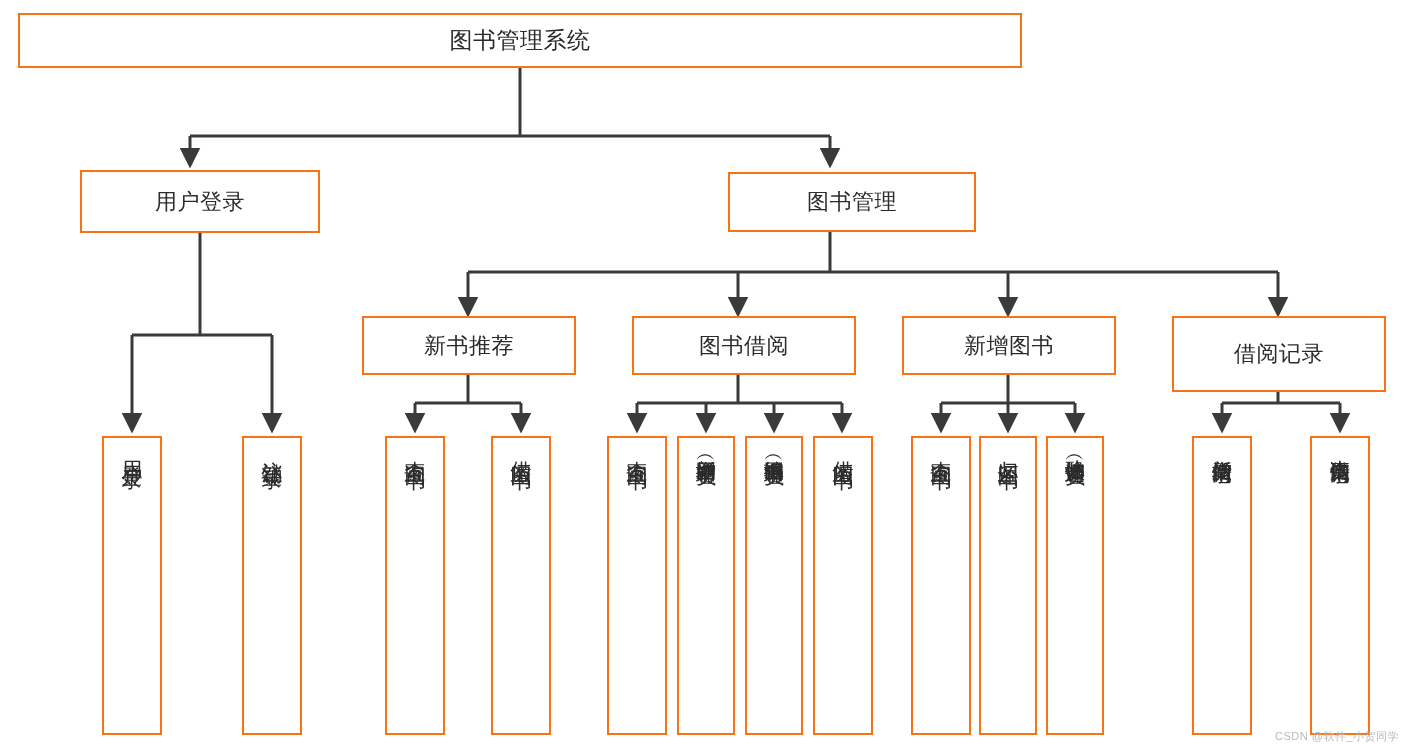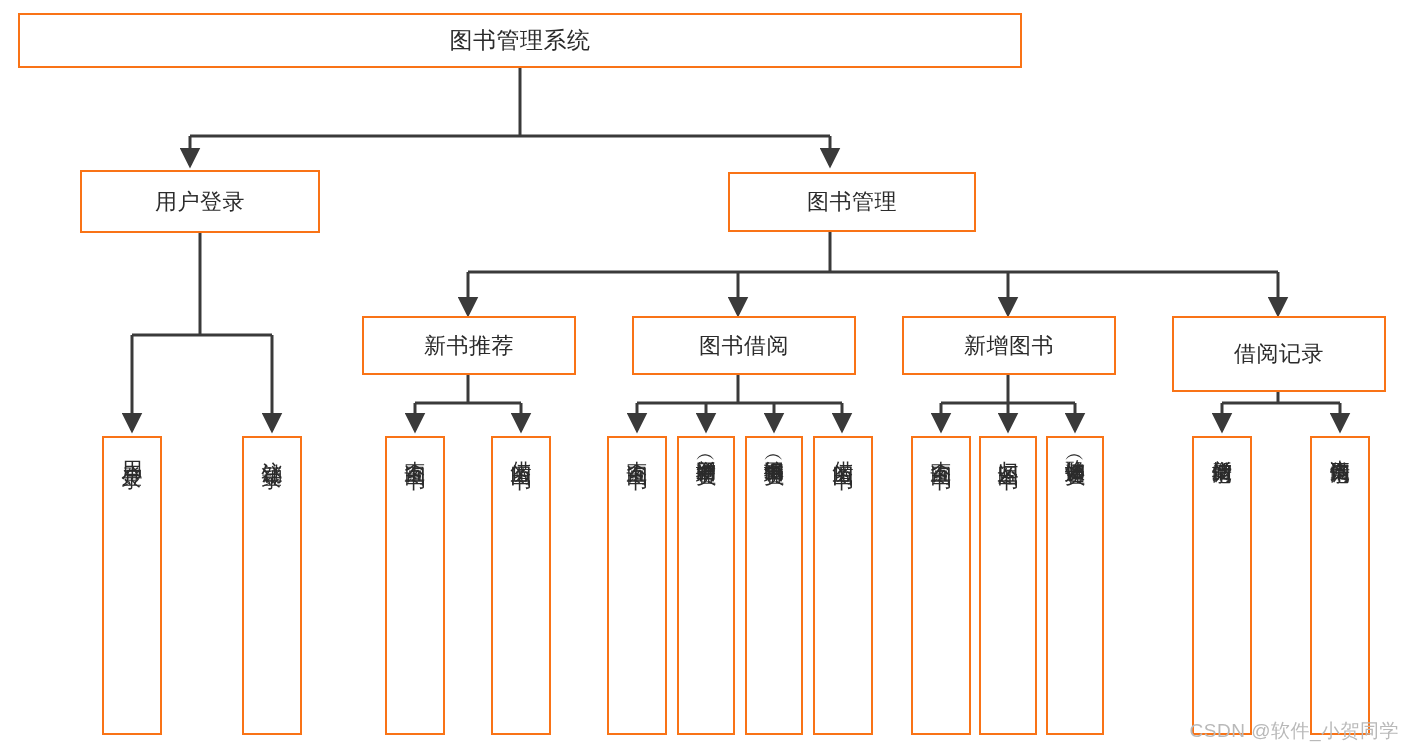--- a/index.html
+++ b/index.html
@@ -74,21 +74,21 @@
   
   .node.leaf.tall .node-label {
     font-size: 20px;
     letter-spacing: 1px;
   }
   
   #watermark {
     position: absolute;
     right: 6px;
     bottom: 3px;
-    font-size: 19px;
+    font-size: 11px;
     color: #b9b9b9;
     z-index: 5;
     white-space: nowrap;
     letter-spacing: 0.5px;
   }
 </style>
 </head>
 <body>
 
 <div id="canvas">

